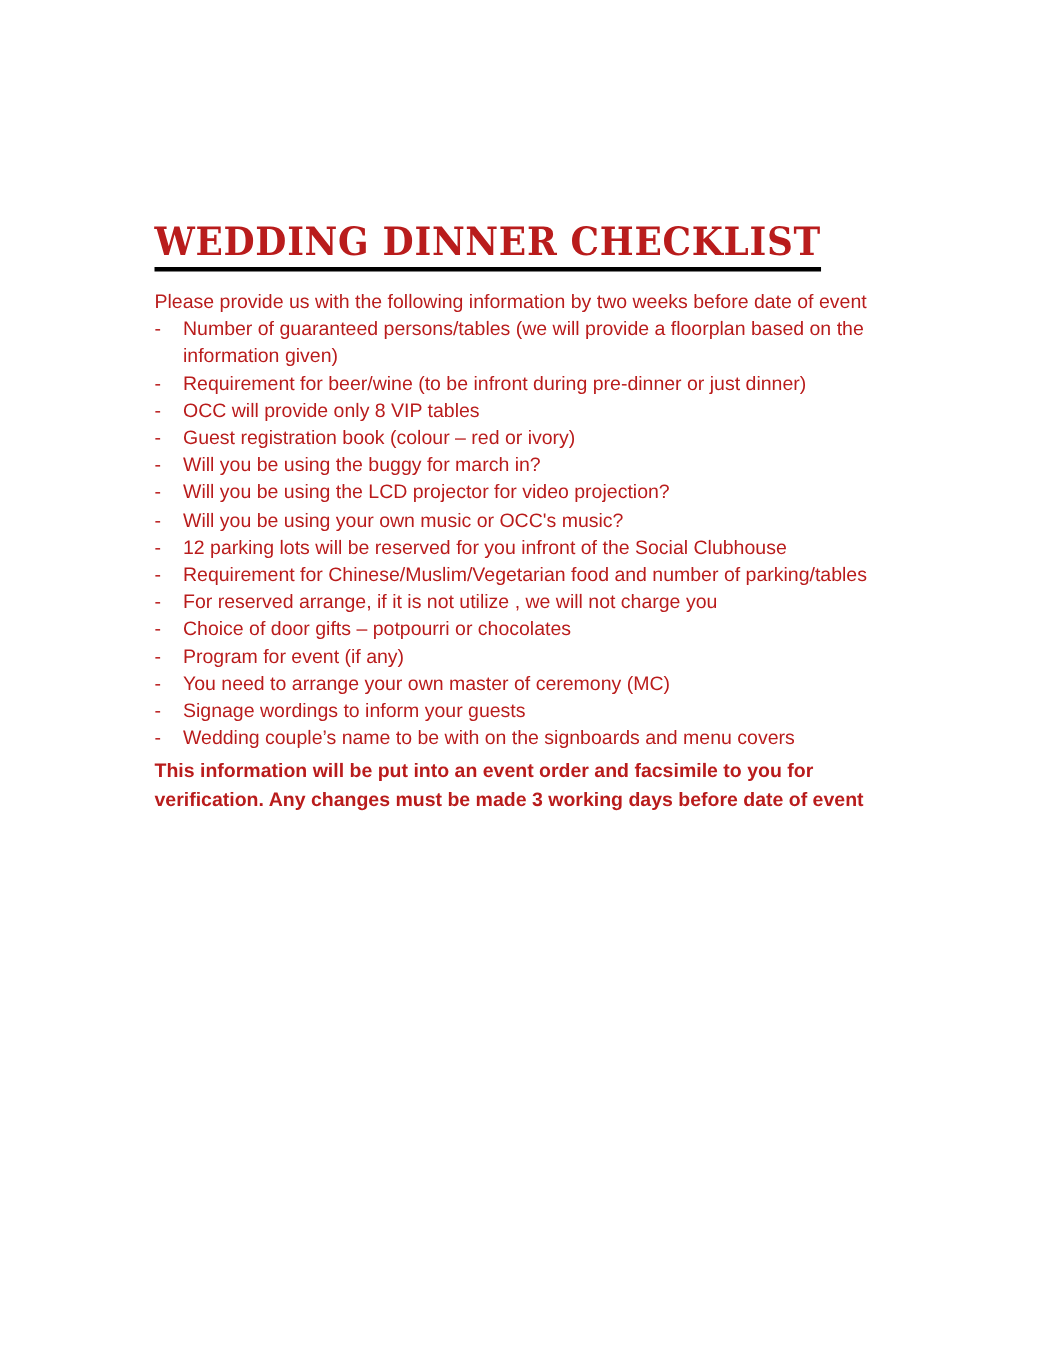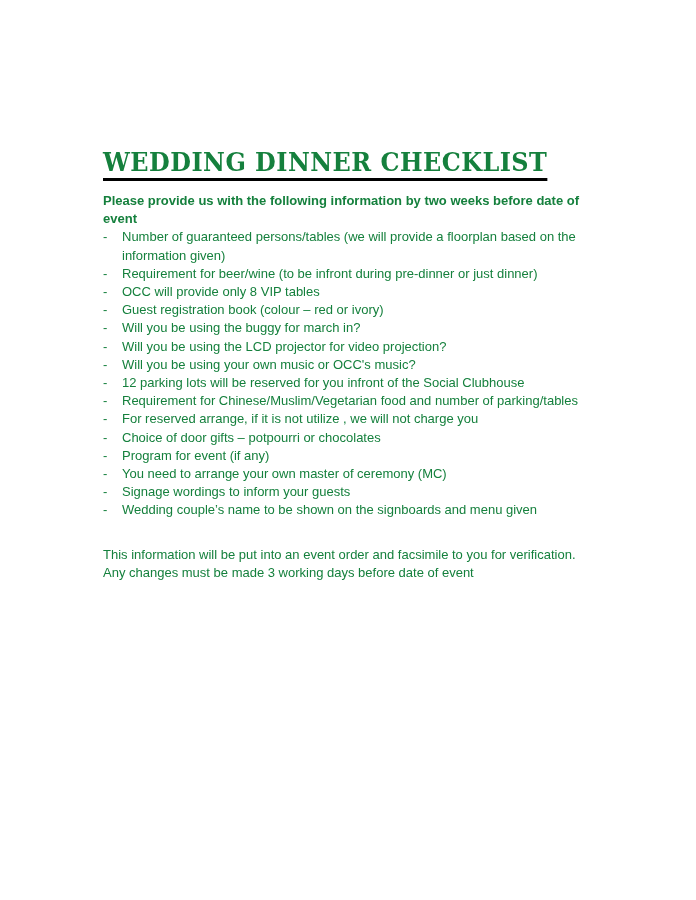--- a/index.html
+++ b/index.html
@@ -7,21 +7,21 @@
     padding: 0;
     background: #ffffff;
   }
   .page {
     position: relative;
     width: 696px;
     height: 900px;
     background: #ffffff;
     overflow: hidden;
     font-family: "Liberation Sans", sans-serif;
-    color: #15803d;
+    color: #b91c1c;
   }
   .content {
     position: absolute;
     left: 103px;
     top: 147px;
     width: 487px;
   }
   .doc-title {
     margin: 0;
     display: inline-block;
@@ -31,43 +31,43 @@
     line-height: 30px;
     white-space: nowrap;
     letter-spacing: 0.5px;
     border-bottom: 3px solid #000000;
     padding-bottom: 1px;
     transform: scaleX(0.92);
     transform-origin: 0 0;
   }
   .intro {
     margin: 11px 0 0 0;
-    font-weight: bold;
+    font-weight: normal;
     font-size: 13px;
     line-height: 18.2px;
   }
   .checklist {
     margin: 0;
     padding: 0;
   }
   .check-item {
     display: flex;
     font-size: 13px;
     line-height: 18.2px;
   }
   .check-item .dash {
     flex: none;
     width: 19px;
   }
   .check-item .item-text {
     flex: 1;
   }
   .footer-note {
-    margin: 26px 0 0 0;
-    font-weight: normal;
+    margin: 4px 0 0 0;
+    font-weight: bold;
     font-size: 13px;
     line-height: 18.2px;
   }
 </style>
 </head>
 <body>
 
 <div class="page">
   <div class="content">
     <h1 class="doc-title">WEDDING DINNER CHECKLIST</h1>
@@ -127,19 +127,19 @@
         <div class="check-item">
           <span class="dash">-</span>
           <span class="item-text">You need to arrange your own master of ceremony (MC)</span>
         </div>
         <div class="check-item">
           <span class="dash">-</span>
           <span class="item-text">Signage wordings to inform your guests</span>
         </div>
         <div class="check-item">
           <span class="dash">-</span>
-          <span class="item-text">Wedding couple’s name to be shown on the signboards and menu given</span>
+          <span class="item-text">Wedding couple’s name to be with on the signboards and menu covers</span>
         </div>
       </div>
 
     <p class="footer-note">This information will be put into an event order and facsimile to you for verification. Any changes must be made 3 working days before date of event</p>
   </div>
 </div>
 
 </body></html>

